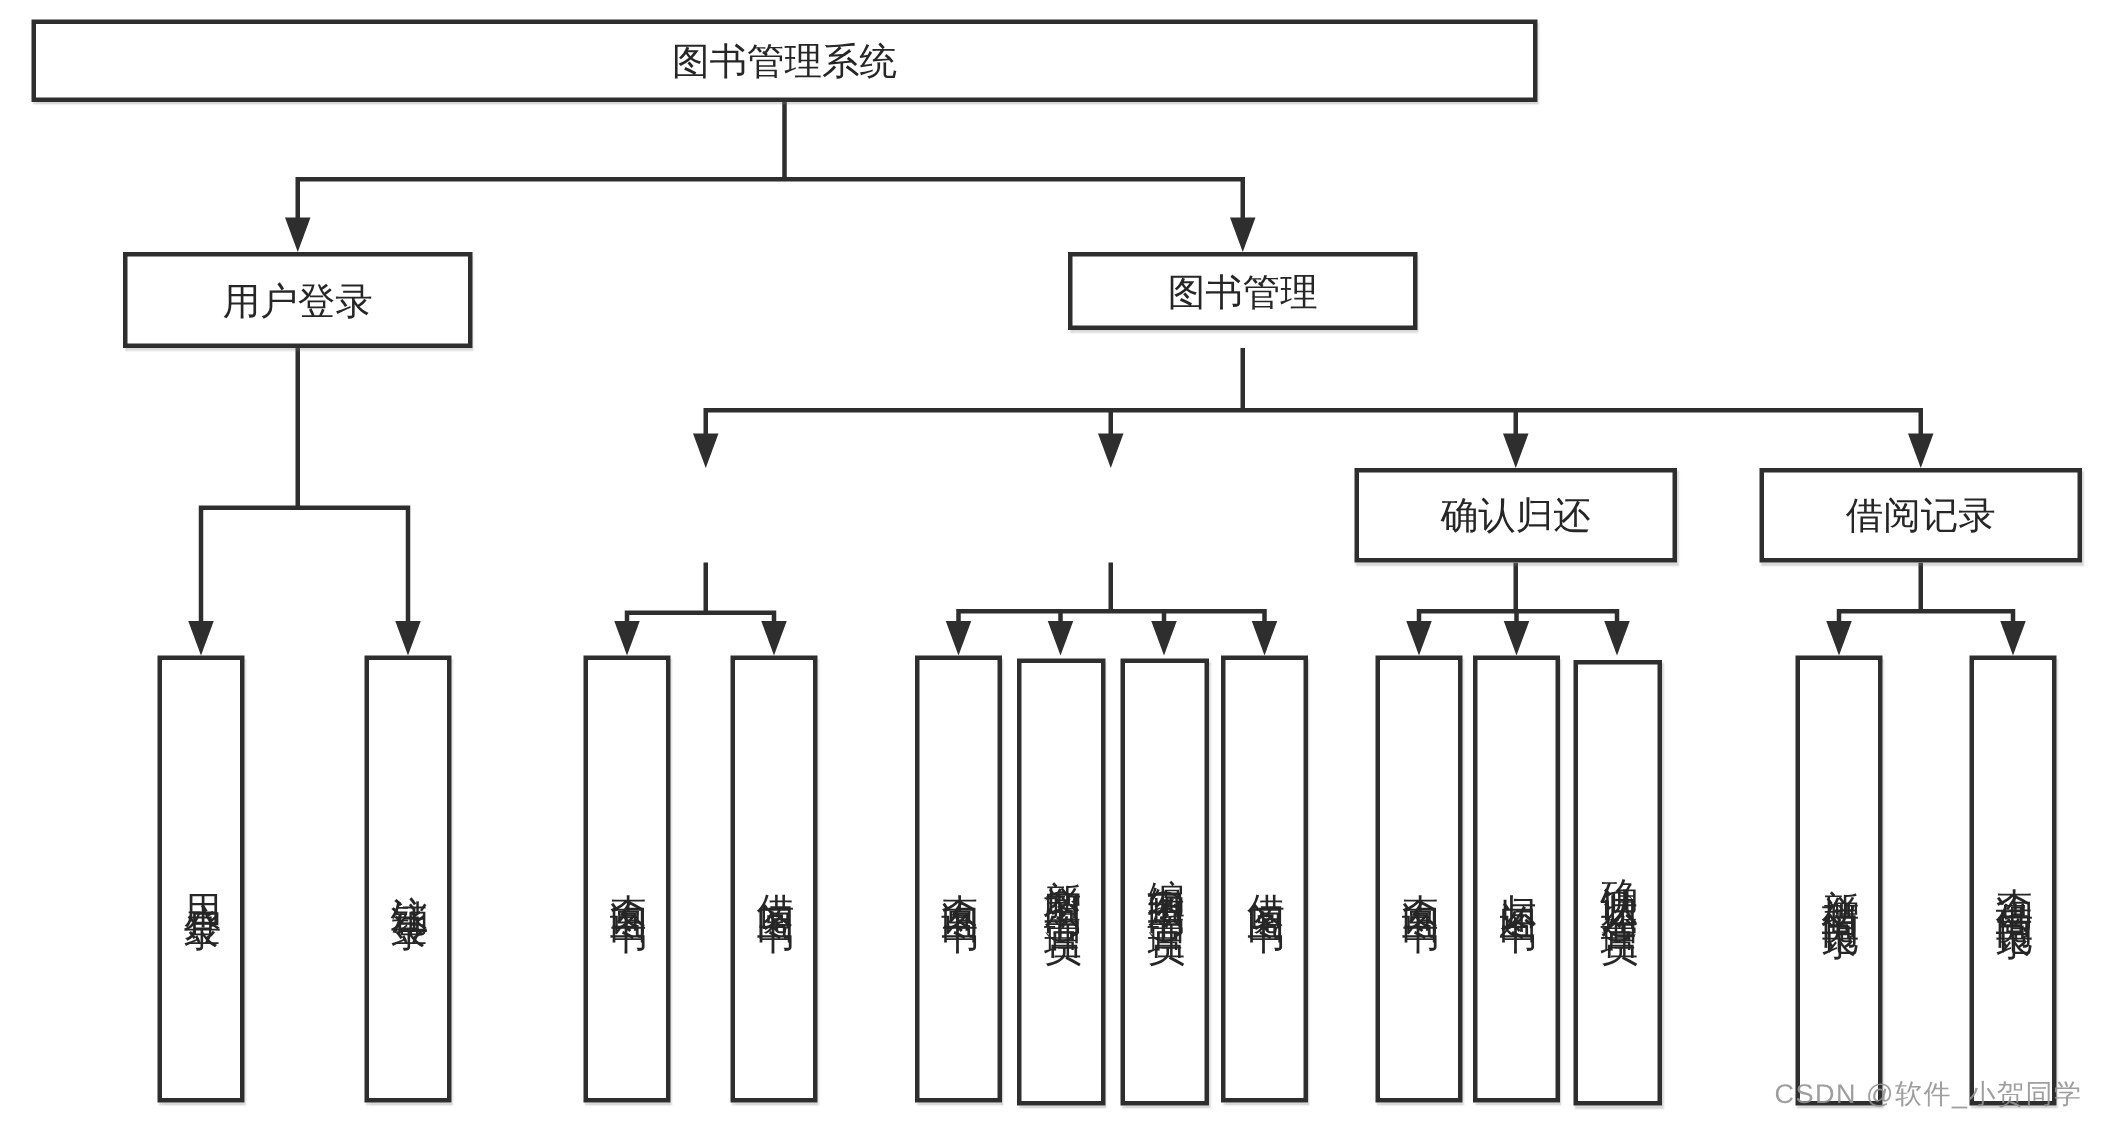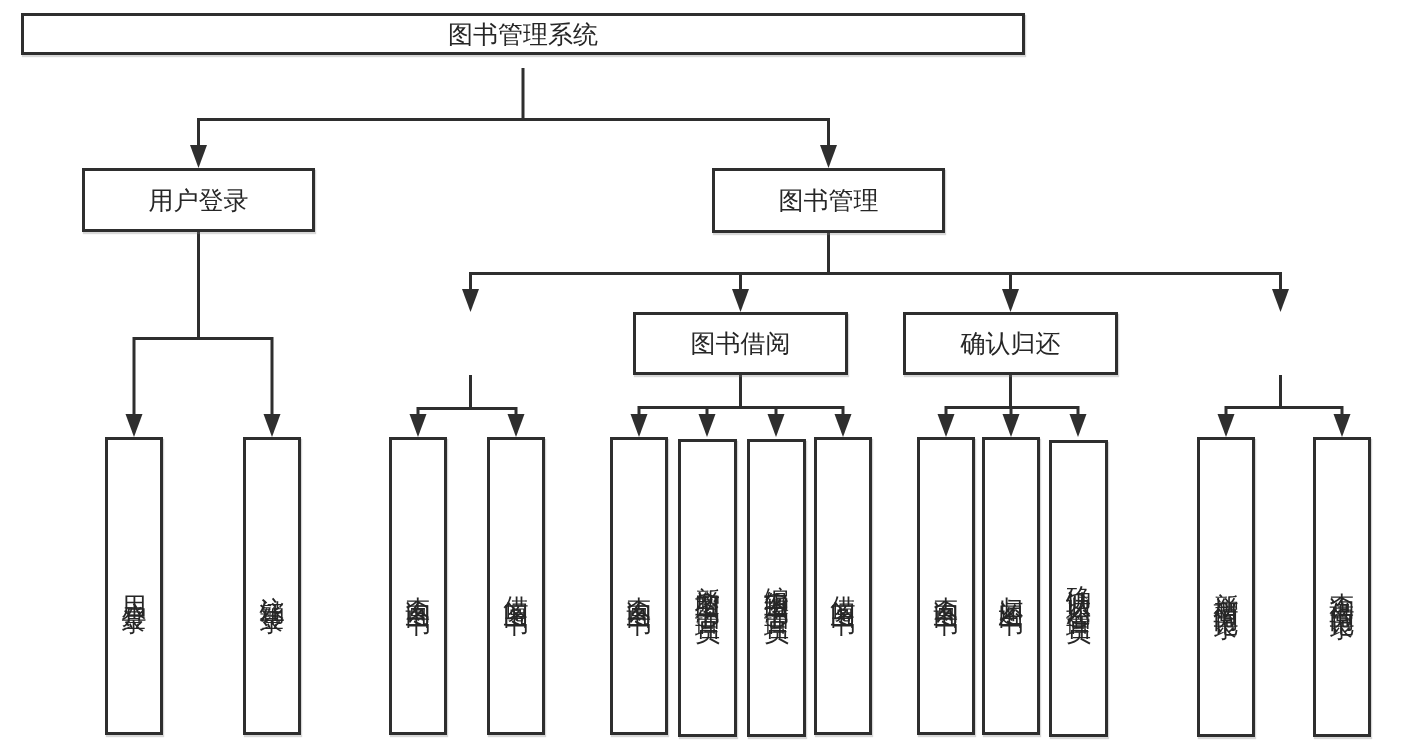--- a/index.html
+++ b/index.html
@@ -84,36 +84,36 @@
       <path d="M767.5 414 L784.5 414 L776 437 Z"></path>
       <path d="M834.5 414 L851.5 414 L843 437 Z"></path>
       <path d="M937.5 414 L954.5 414 L946 437 Z"></path>
       <path d="M1002.5 414 L1019.5 414 L1011 437 Z"></path>
       <path d="M1069.5 414 L1086.5 414 L1078 437 Z"></path>
       <path d="M1217.5 414 L1234.5 414 L1226 437 Z"></path>
       <path d="M1333.5 414 L1350.5 414 L1342 437 Z"></path>
     </g>
   </svg>
 
-  <div class="box" style="left:21px;top:13px;width:1004px;height:42px;">
+  <div class="box" style="left:21px;top:13px;width:1004px;height:55px;">
     <span class="lbl">图书管理系统</span>
   </div>
 
   <div class="box" style="left:82px;top:168px;width:233px;height:64px;">
     <span class="lbl">用户登录</span>
   </div>
-  <div class="box" style="left:712px;top:168px;width:233px;height:65px;">
+  <div class="box" style="left:712px;top:168px;width:233px;height:52px;">
     <span class="lbl">图书管理</span>
   </div>
 
-  <div class="box" style="left:633px;top:312px;width:215px;height:63px;">
-    <span class="lbl">图书借阅</span>
-  </div>
   <div class="box" style="left:903px;top:312px;width:215px;height:63px;">
     <span class="lbl">确认归还</span>
+  </div>
+  <div class="box" style="left:1173px;top:312px;width:215px;height:63px;">
+    <span class="lbl">借阅记录</span>
   </div>
 
   <div class="box vert" style="left:105px;top:437px;width:58px;height:298px;">
     <span class="lbl">用户登录</span>
   </div>
   <div class="box vert" style="left:243px;top:437px;width:58px;height:298px;">
     <span class="lbl">注销登录</span>
   </div>
 
   <div class="box vert" style="left:389px;top:437px;width:58px;height:298px;">
@@ -146,14 +146,15 @@
     <span class="lbl">确认归还（管理员）</span>
   </div>
 
   <div class="box vert" style="left:1197px;top:437px;width:58px;height:300px;">
     <span class="lbl">新增借阅记录</span>
   </div>
   <div class="box vert" style="left:1313px;top:437px;width:58px;height:300px;">
     <span class="lbl">查询借阅记录</span>
   </div>
 
+  <div class="watermark">CSDN @软件_小贺同学</div>
 
 </div>
 
 </body></html>

